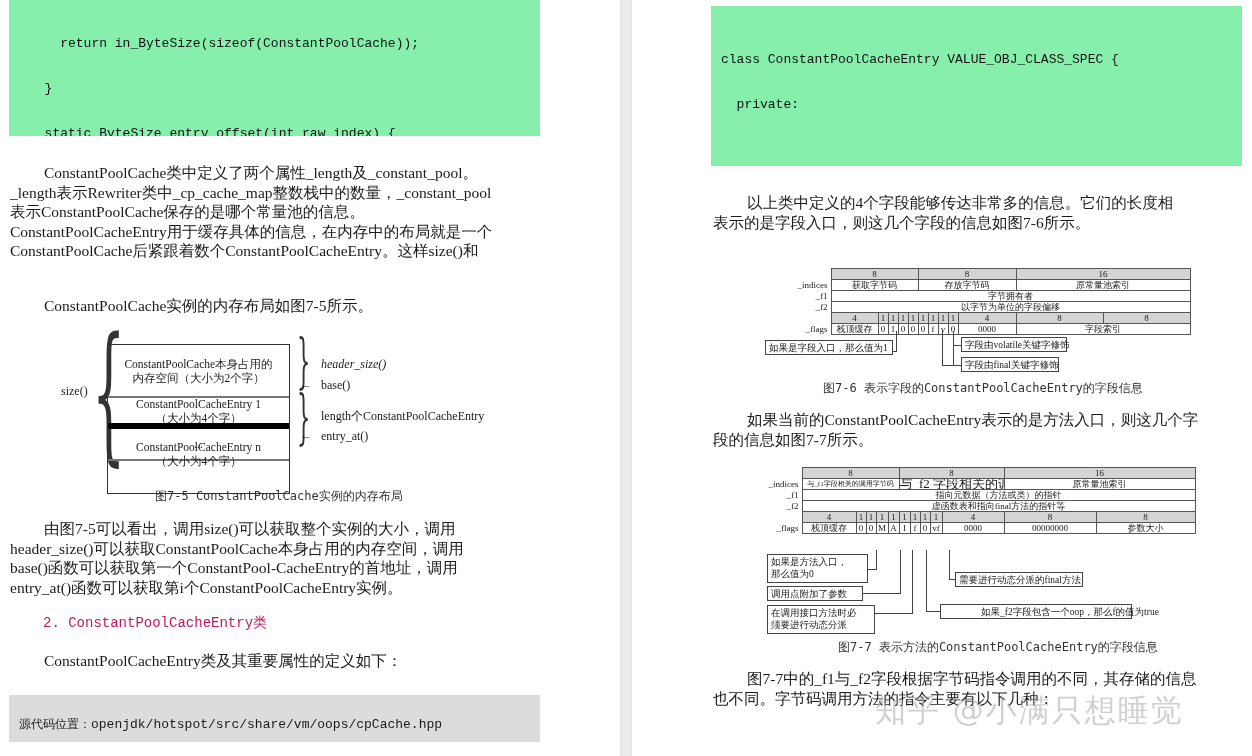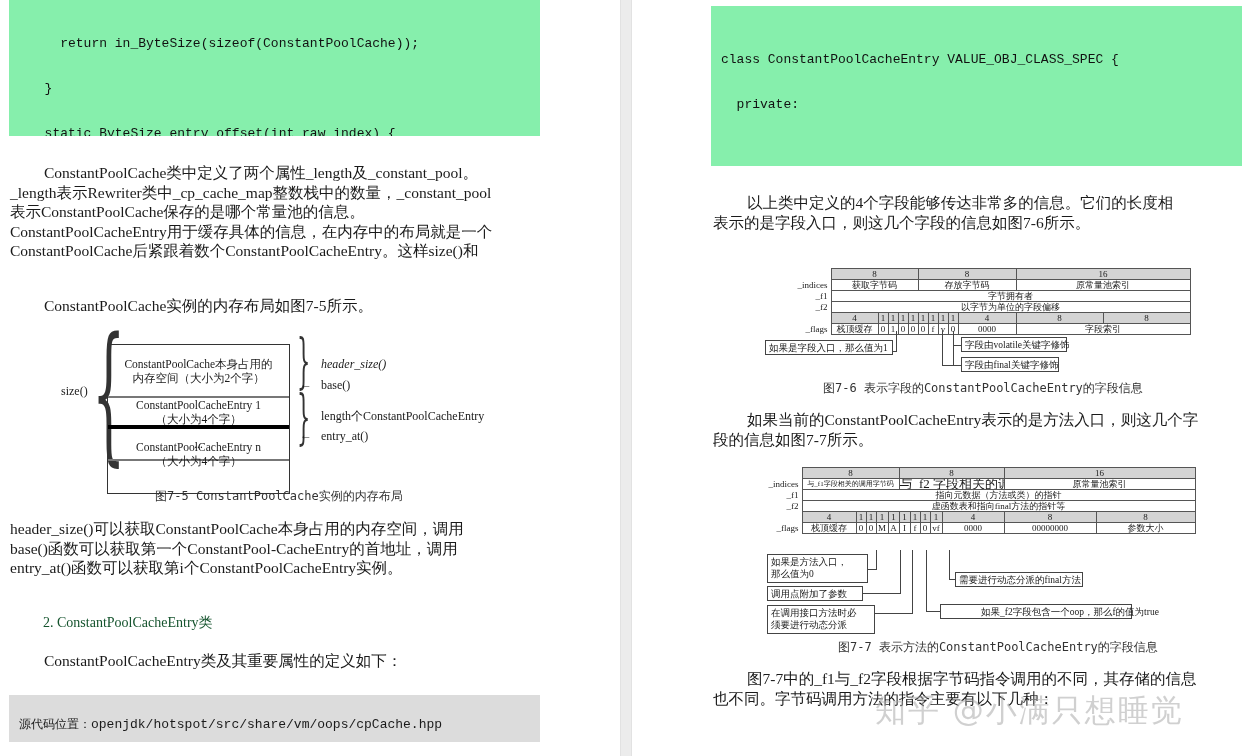--- a/index.html
+++ b/index.html
@@ -4,28 +4,28 @@
 <style>
   html,body{margin:0;padding:0;}
   body{width:1252px;height:756px;overflow:hidden;background:#fff;position:relative;font-family:"Liberation Serif","DejaVu Serif",serif;color:#1a1a1a;}
   .page{position:absolute;top:0;height:756px;background:#fff;}
   .page-left{left:0;width:620px;}
   .page-right{left:632px;width:620px;}
   .gutter{position:absolute;left:620px;top:0;width:12px;height:756px;background:#ececec;border-left:1px solid #e2e2e2;border-right:1px solid #e2e2e2;box-sizing:border-box;}
   .code{position:absolute;background:#86efac;font-family:"Liberation Mono","DejaVu Sans Mono",monospace;font-size:13px;line-height:15px;color:#111;white-space:pre;overflow:hidden;box-sizing:border-box;}
   .para{position:absolute;font-size:15.5px;line-height:19.5px;color:#1a1a1a;}
   .para .ind{display:inline-block;width:34px;}
-  .heading{position:absolute;font-family:Liberation Serif, serif;font-size:14px;color:#14532d;}
+  .heading{position:absolute;font-family:Liberation Mono, monospace;font-size:14px;color:#be185d;}
   .caption{position:absolute;font-family:"DejaVu Sans Mono","Liberation Mono",monospace;font-size:12px;color:#333;white-space:nowrap;}
   .src{position:absolute;background:#dcdcdc;box-sizing:border-box;font-size:13px;}
   .src .lbl{font-family:"DejaVu Serif",serif;font-size:12px;}
   .src .path{font-family:"Liberation Mono","DejaVu Sans Mono",monospace;}
   
   .mem{position:absolute;border:1px solid #333;box-sizing:border-box;margin-top:12px;}
-  .mem .cell{position:absolute;left:0;width:100%;box-sizing:border-box;text-align:center;font-size:11.5px;line-height:14px;display:flex;align-items:center;justify-content:center;flex-direction:column;border-bottom:4px solid #000000;}
+  .mem .cell{position:absolute;left:0;width:100%;box-sizing:border-box;text-align:center;font-size:11.5px;line-height:14px;display:flex;align-items:center;justify-content:center;flex-direction:column;border-bottom:6px solid #000000;}
   .mem .cell.last{border-bottom:none;}
   .lab{position:absolute;font-size:12px;white-space:nowrap;}
   .brace{position:absolute;font-family:"DejaVu Serif",serif;color:#333;}
   
   table.bits{position:absolute;border-collapse:collapse;font-size:9px;table-layout:fixed;}
   table.bits td{border:1px solid #555;text-align:center;padding:0;height:10px;line-height:10px;white-space:nowrap;overflow:hidden;}
   table.bits td.g{background:#d4d4d4;}
   table.bits td.rl{border:none;text-align:right;padding-right:3px;background:#fff;}
   .note{position:absolute;border:1px solid #444;background:#fff;font-size:9.5px;line-height:12px;padding:1px 3px;box-sizing:border-box;white-space:nowrap;}
   .ln{position:absolute;background:#444;}
@@ -82,20 +82,21 @@
     <div class="lab" style="left:321px;top:357px;font-style:italic;">header_size()</div>
     <div class="lab" style="left:300px;top:377px;">←</div>
     <div class="lab" style="left:321px;top:378px;">base()</div>
     <div class="lab" style="left:321px;top:408px;">length个ConstantPoolCacheEntry</div>
     <div class="lab" style="left:300px;top:428px;">←</div>
     <div class="lab" style="left:321px;top:429px;">entry_at()</div>
     <div class="caption" style="left:155px;top:488px;">图7-5  ConstantPoolCache实例的内存布局</div>
   </div>
 
   <div class="para" style="left:10px;top:519px;width:540px;">
+    <div><span class="ind"></span><span>由图7-5可以看出，调用size()可以获取整个实例的大小，调用</span></div>
     <div>header_size()可以获取ConstantPoolCache本身占用的内存空间，调用</div>
     <div>base()函数可以获取第一个ConstantPool-CacheEntry的首地址，调用</div>
     <div>entry_at()函数可以获取第i个ConstantPoolCacheEntry实例。</div>
   </div>
 
   <div class="heading" style="left:43px;top:614px;">2. ConstantPoolCacheEntry类</div>
 
   <div class="para" style="left:10px;top:651px;width:540px;">
     <span class="ind"></span><span>ConstantPoolCacheEntry类及其重要属性的定义如下：</span>
   </div>

